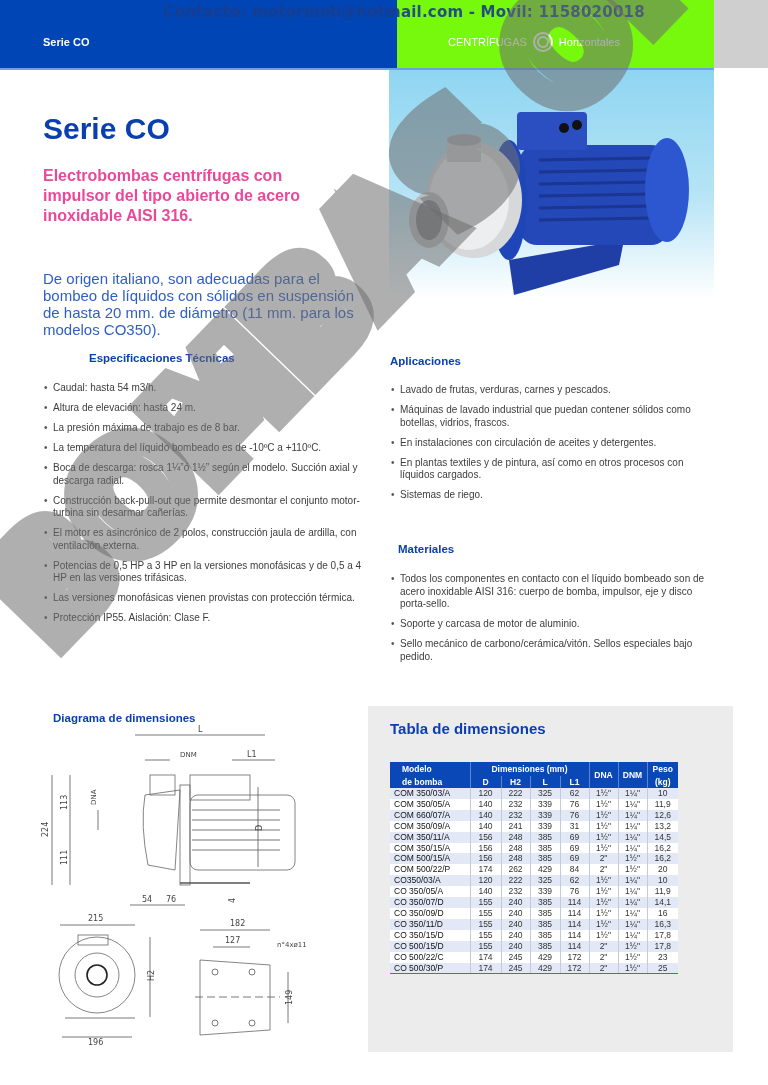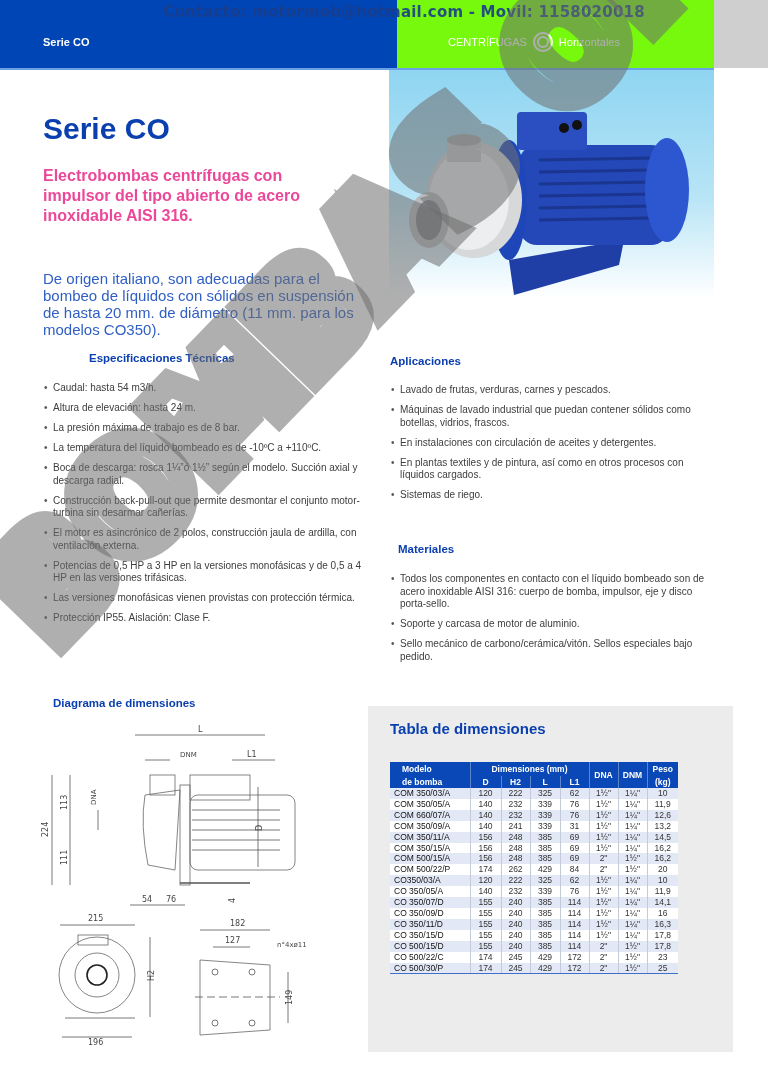--- a/index.html
+++ b/index.html
@@ -132,21 +132,21 @@
   <li>Sistemas de riego.</li>
 </ul>
 
 <h2 class="sec-h" style="left:390px; top:543px;padding-left:8px;">Materiales</h2>
 <ul class="bul" style="left:390px; top:573px; width:330px;">
   <li>Todos los componentes en contacto con el líquido bombeado son de acero inoxidable AISI 316: cuerpo de bomba,  impulsor, eje y disco porta-sello.</li>
   <li>Soporte y carcasa de motor de aluminio.</li>
   <li>Sello mecánico de carbono/cerámica/vitón. Sellos especiales bajo pedido.</li>
 </ul>
 
-<h2 class="sec-h" style="left:53px; top:697px;">Diagrama de dimensiones</h2>
+<h2 class="sec-h" style="left:53px; top:712px;">Diagrama de dimensiones</h2>
 <div class="diagram">
   <svg width="300" height="330" viewBox="0 0 300 330" fill="none" stroke="#555" stroke-width="0.8">
 
     <line x1="95" y1="10" x2="225" y2="10"></line>
     <text x="158" y="7" font-size="8" fill="#444" stroke="none">L</text>
     <line x1="105" y1="35" x2="130" y2="35"></line>
     <text x="140" y="32" font-size="7" fill="#444" stroke="none">DNM</text>
     <line x1="192" y1="35" x2="235" y2="35"></line>
     <text x="207" y="32" font-size="8" fill="#444" stroke="none">L1</text>
 

